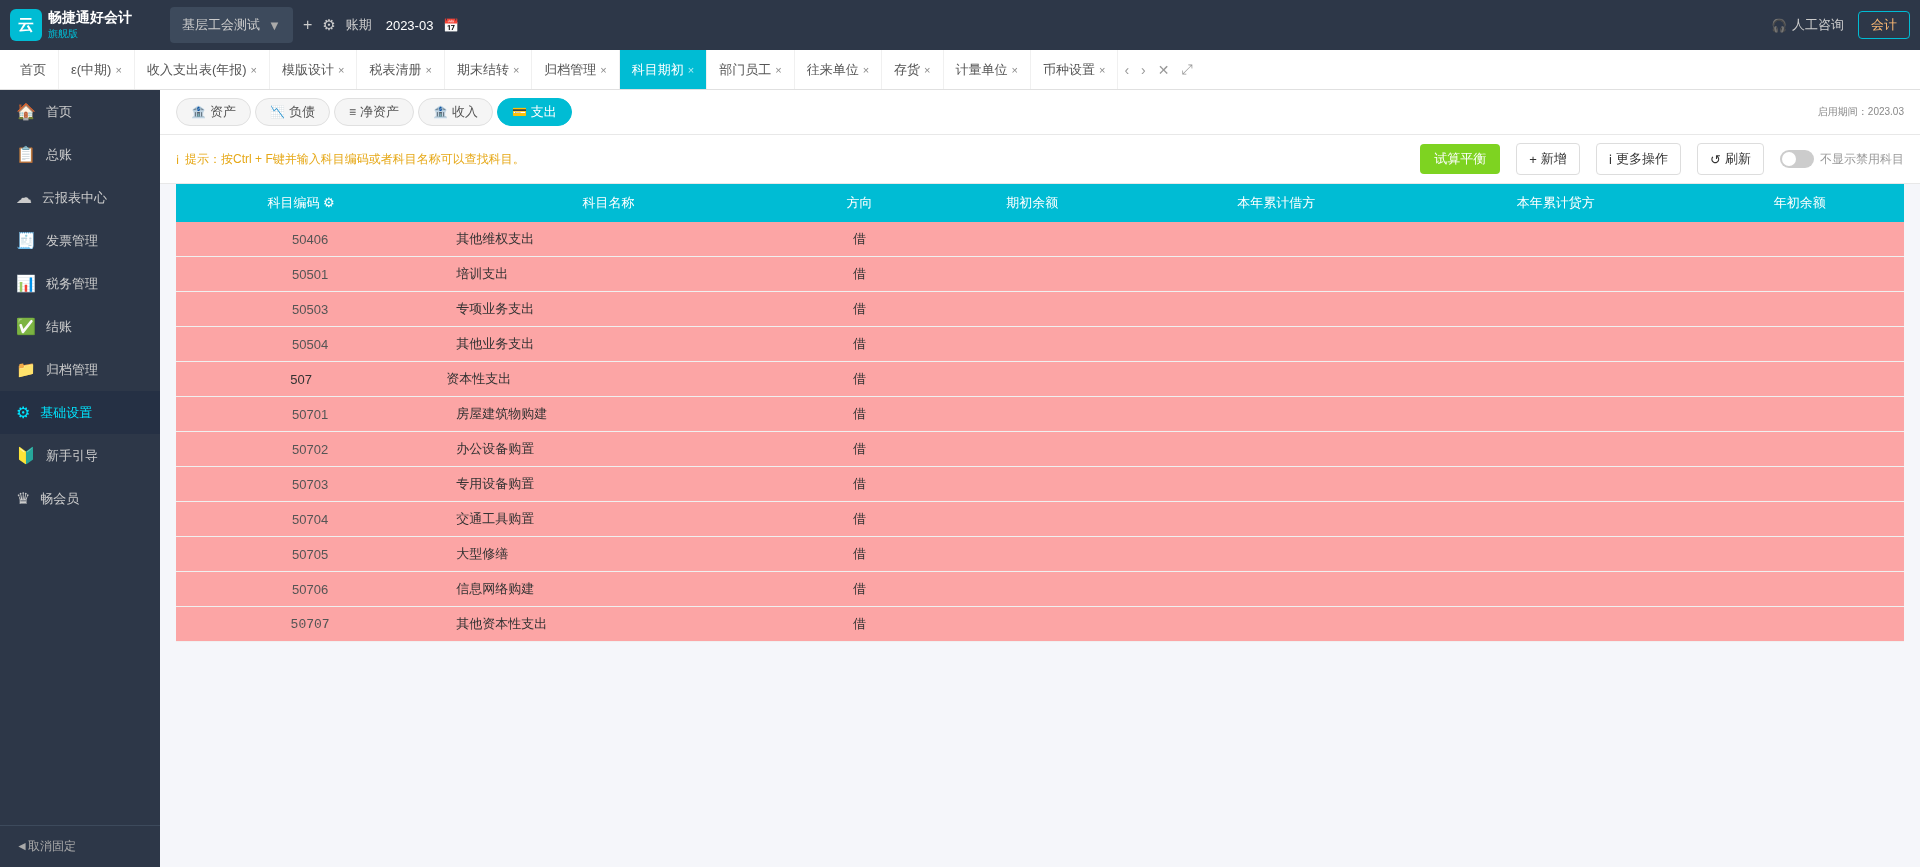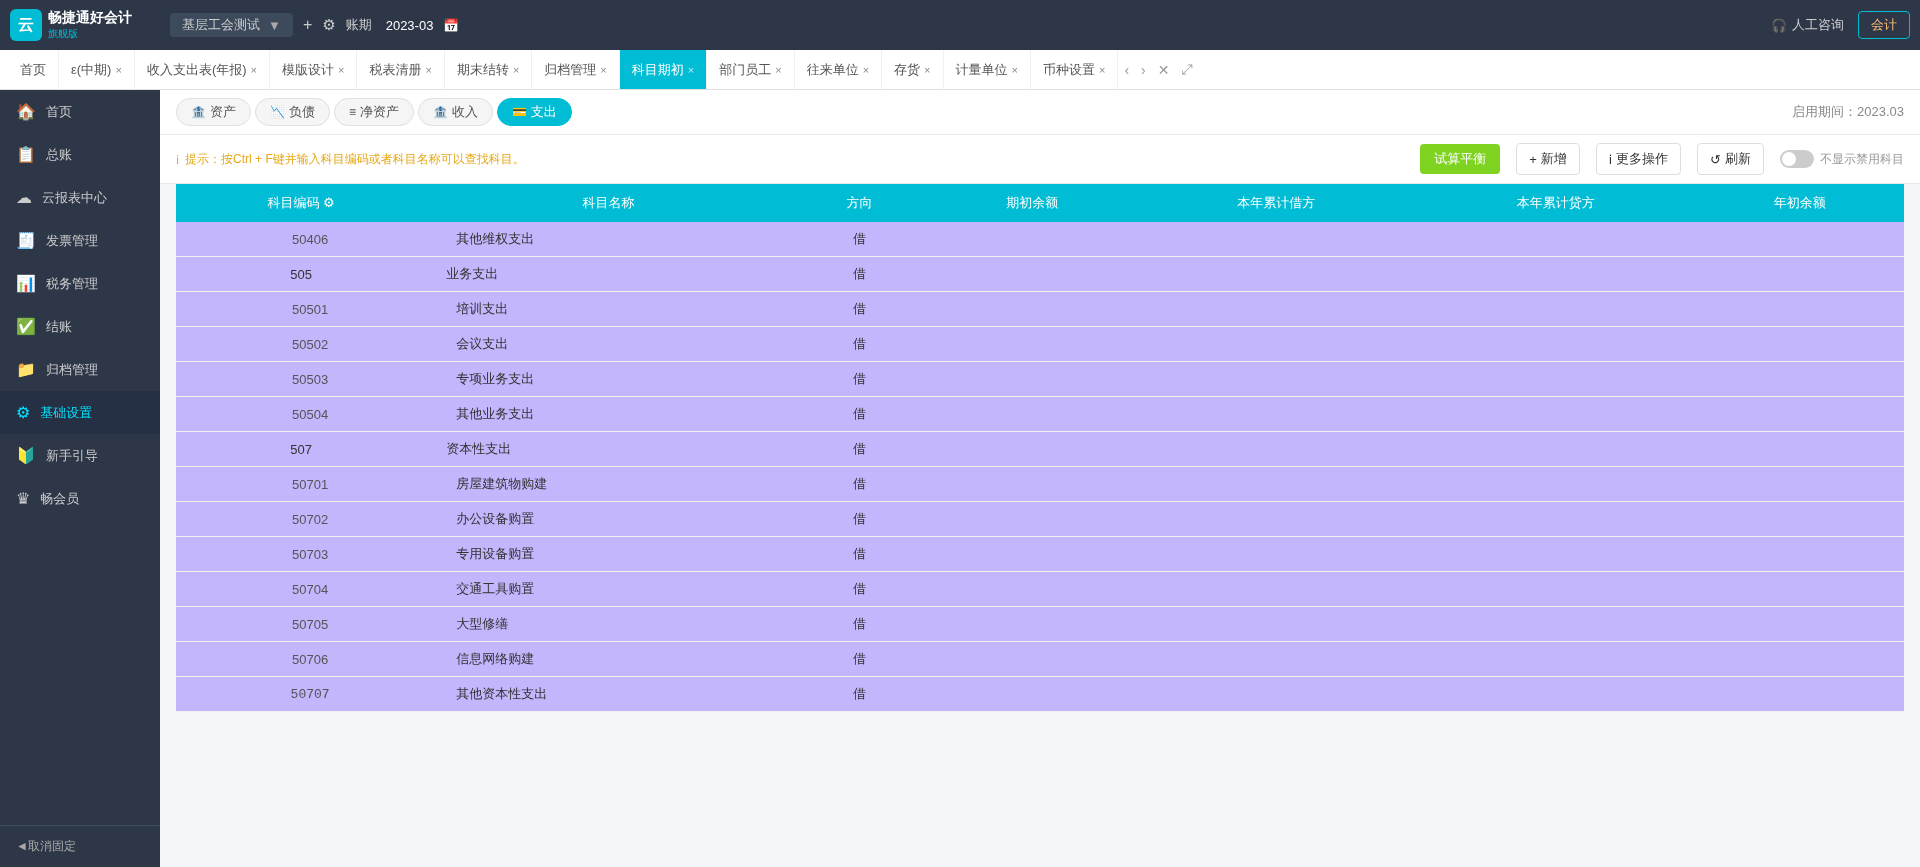--- a/index.html
+++ b/index.html
@@ -5,21 +5,21 @@
     * { margin: 0; padding: 0; box-sizing: border-box; }
     body { font-family: 'Microsoft YaHei', Arial, sans-serif; font-size: 13px; background: #f0f2f5; color: #333; width: 1920px; height: 867px; overflow: hidden; }
 
     
     .top-bar { display: flex; align-items: center; background: #2d3748; height: 50px; padding: 0 10px; color: #fff; }
     .logo-area { display: flex; align-items: center; width: 160px; gap: 6px; }
     .logo-icon { width: 32px; height: 32px; background: #00bcd4; border-radius: 6px; display: flex; align-items: center; justify-content: center; color: #fff; font-size: 16px; font-weight: bold; }
     .logo-text { display: flex; flex-direction: column; }
     .logo-main { color: #fff; font-size: 14px; font-weight: bold; }
     .logo-sub { color: #00bcd4; font-size: 10px; }
-    .project-bar { display: flex; align-items: center; background: #3d4a5c; padding: 0 12px; height: 24px; border-radius: 4px; gap: 8px; color: #ccc; font-size: 13px; }
+    .project-bar { display: flex; align-items: center; background: #3d4a5c; padding: 0 12px; height: 36px; border-radius: 4px; gap: 8px; color: #ccc; font-size: 13px; }
     .project-bar .dropdown-icon { color: #aaa; }
     .top-actions { display: flex; align-items: center; gap: 10px; margin-left: 10px; color: #ccc; }
     .period-label { color: #ccc; font-size: 13px; }
     .period-value { color: #fff; font-size: 13px; margin-left: 4px; }
     .calendar-icon { color: #00bcd4; }
     .top-right { margin-left: auto; display: flex; align-items: center; gap: 14px; }
     .service-btn { display: flex; align-items: center; gap: 4px; color: #ccc; font-size: 13px; cursor: pointer; }
     .account-btn { border: 1.5px solid #00bcd4; color: #fdba74; background: transparent; padding: 4px 12px; border-radius: 4px; font-size: 13px; cursor: pointer; }
 
     
@@ -42,34 +42,34 @@
     .sidebar-bottom { margin-top: auto; padding: 12px 16px; display: flex; align-items: center; gap: 6px; color: #aaa; font-size: 12px; cursor: pointer; border-top: 1px solid #3d4a5c; }
 
     
     .content-area { flex: 1; display: flex; flex-direction: column; overflow: hidden; background: #f5f6fa; }
 
     
     .sub-tab-bar { display: flex; align-items: center; background: #fff; padding: 8px 16px; gap: 4px; border-bottom: 1px solid #e8e8e8; }
     .sub-tab { display: flex; align-items: center; gap: 4px; padding: 4px 14px; border-radius: 20px; cursor: pointer; font-size: 13px; color: #555; background: #f5f5f5; border: 1px solid #e0e0e0; }
     .sub-tab.active { background: #00bcd4; color: #fff; border-color: #00bcd4; }
     .sub-tab .tab-icon { font-size: 12px; }
-    .period-info { margin-left: auto; color: #888; font-size: 13px; text-align: right; }
+    .period-info { margin-left: auto; color: #888; font-size: 10px; text-align: right; }
     .toolbar-right { margin-left: auto; display: flex; align-items: center; gap: 16px; }
     .toggle-label { font-size: 12px; color: #999; }
     .toggle-switch { width: 34px; height: 18px; background: #ccc; border-radius: 9px; position: relative; cursor: pointer; }
     .toggle-switch.off .toggle-knob { left: 2px; }
     .toggle-knob { position: absolute; width: 14px; height: 14px; background: #fff; border-radius: 50%; top: 2px; left: 18px; }
     .btn-balance { background: #7ed321; color: #fff; border: none; padding: 6px 14px; border-radius: 4px; cursor: pointer; font-size: 13px; }
     .btn-add { background: transparent; border: 1px solid #ddd; padding: 6px 12px; border-radius: 4px; cursor: pointer; font-size: 13px; color: #333; display: flex; align-items: center; gap: 4px; }
     .btn-more { background: transparent; border: 1px solid #ddd; padding: 6px 12px; border-radius: 4px; cursor: pointer; font-size: 13px; color: #333; display: flex; align-items: center; gap: 4px; }
     .btn-refresh { background: transparent; border: 1px solid #ddd; padding: 6px 12px; border-radius: 4px; cursor: pointer; font-size: 13px; color: #333; display: flex; align-items: center; gap: 4px; }
 
     
     .table-container { flex: 1; overflow-y: auto; padding: 0 16px 16px; }
-    .data-table { width: 100%; border-collapse: collapse; background: #c4b5fd; }
+    .data-table { width: 100%; border-collapse: collapse; background: #fca5a5; }
     .data-table thead tr { background: #00bcd4; color: #fff; }
     .data-table thead th { padding: 10px 12px; text-align: center; font-size: 13px; font-weight: normal; white-space: nowrap; }
     .data-table tbody tr { border-bottom: 1px solid #f0f0f0; }
     .data-table tbody td { padding: 8px 12px; font-size: 13px; color: #333; }
     .data-table tbody td:first-child { text-align: center; }
     .data-table tbody td:nth-child(2) { text-align: left; padding-left: 20px; }
     .data-table tbody td:nth-child(3) { text-align: center; }
     .data-table tbody td:nth-child(4),
     .data-table tbody td:nth-child(5),
     .data-table tbody td:nth-child(6),
@@ -256,41 +256,23 @@
         <tbody id="table-body">
             <tr class="row-child">
     <td style="padding-left:30px;">50406</td>
     <td style="padding-left:30px;">其他维权支出</td>
     <td>借</td>
     <td></td>
     <td></td>
     <td></td>
     <td></td>
   </tr>
-            <tr class="row-parent">
-    <td style="">505</td>
-    <td style="">业务支出</td>
-    <td>借</td>
-    <td></td>
-    <td></td>
-    <td></td>
-    <td></td>
-  </tr>
             <tr class="row-child">
     <td style="padding-left:30px;">50501</td>
     <td style="padding-left:30px;">培训支出</td>
-    <td>借</td>
-    <td></td>
-    <td></td>
-    <td></td>
-    <td></td>
-  </tr>
-            <tr class="row-child">
-    <td style="padding-left:30px;">50502</td>
-    <td style="padding-left:30px;">会议支出</td>
     <td>借</td>
     <td></td>
     <td></td>
     <td></td>
     <td></td>
   </tr>
             <tr class="row-child">
     <td style="padding-left:30px;">50503</td>
     <td style="padding-left:30px;">专项业务支出</td>
     <td>借</td>

